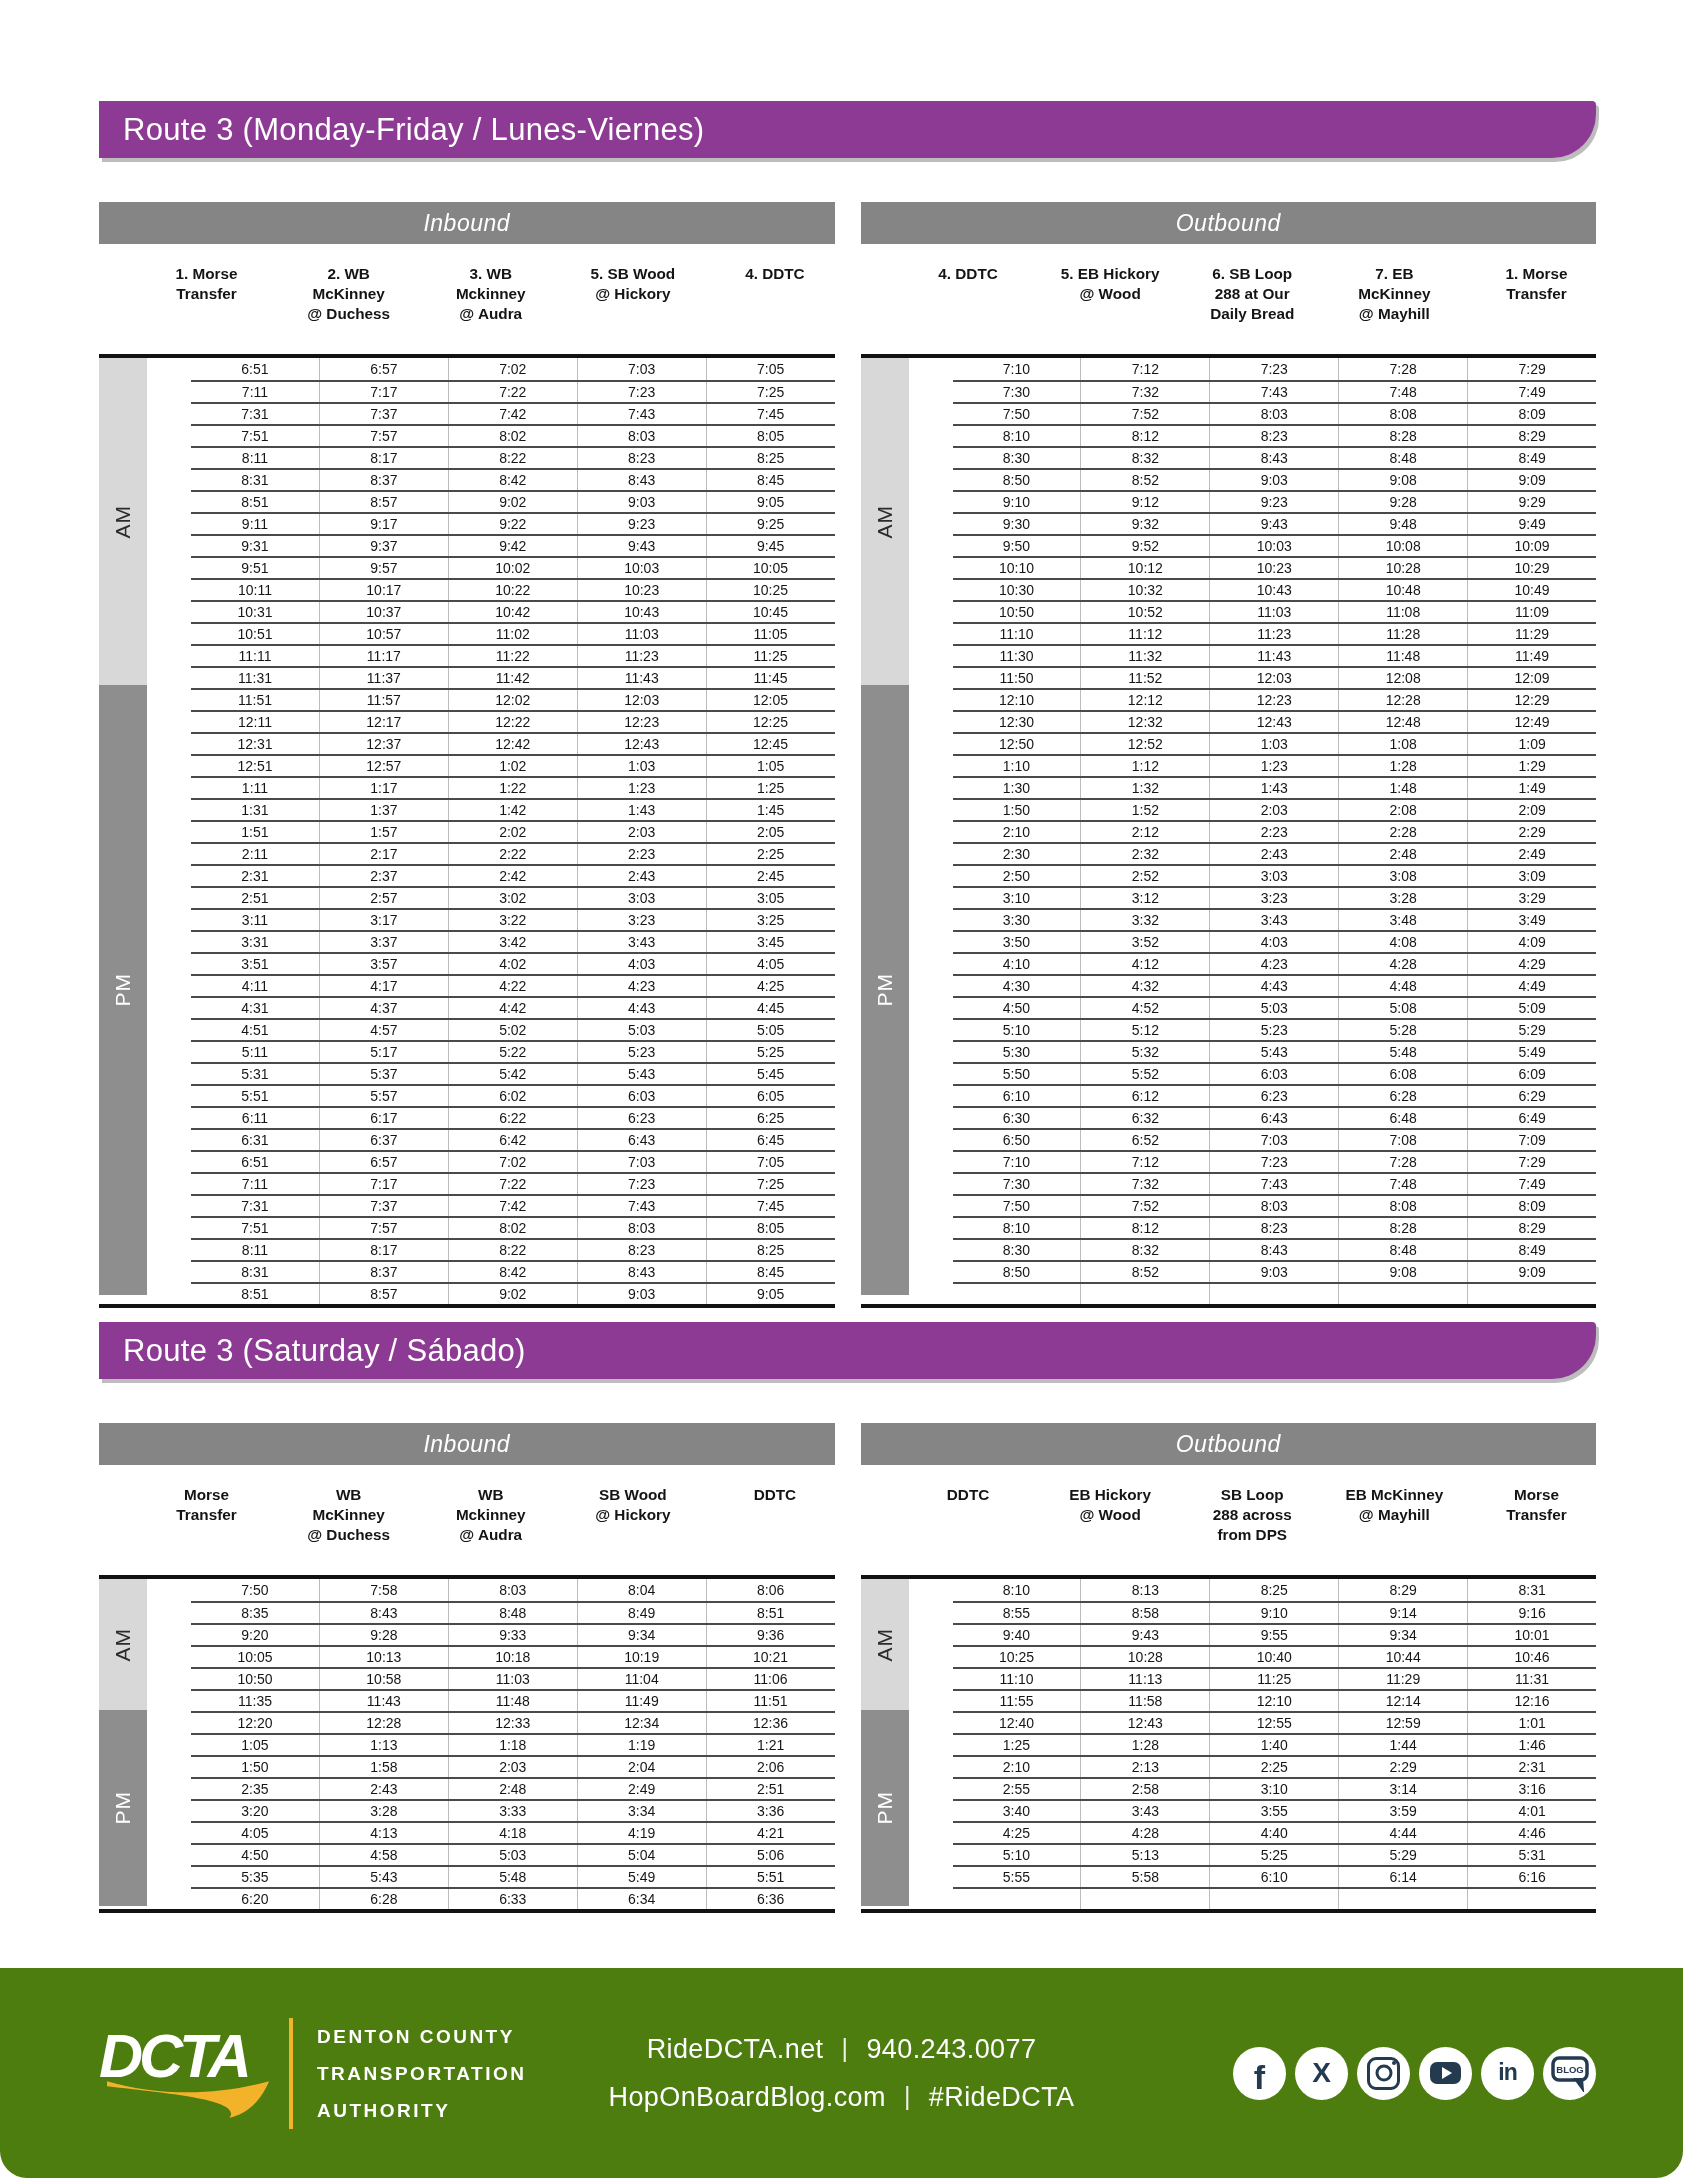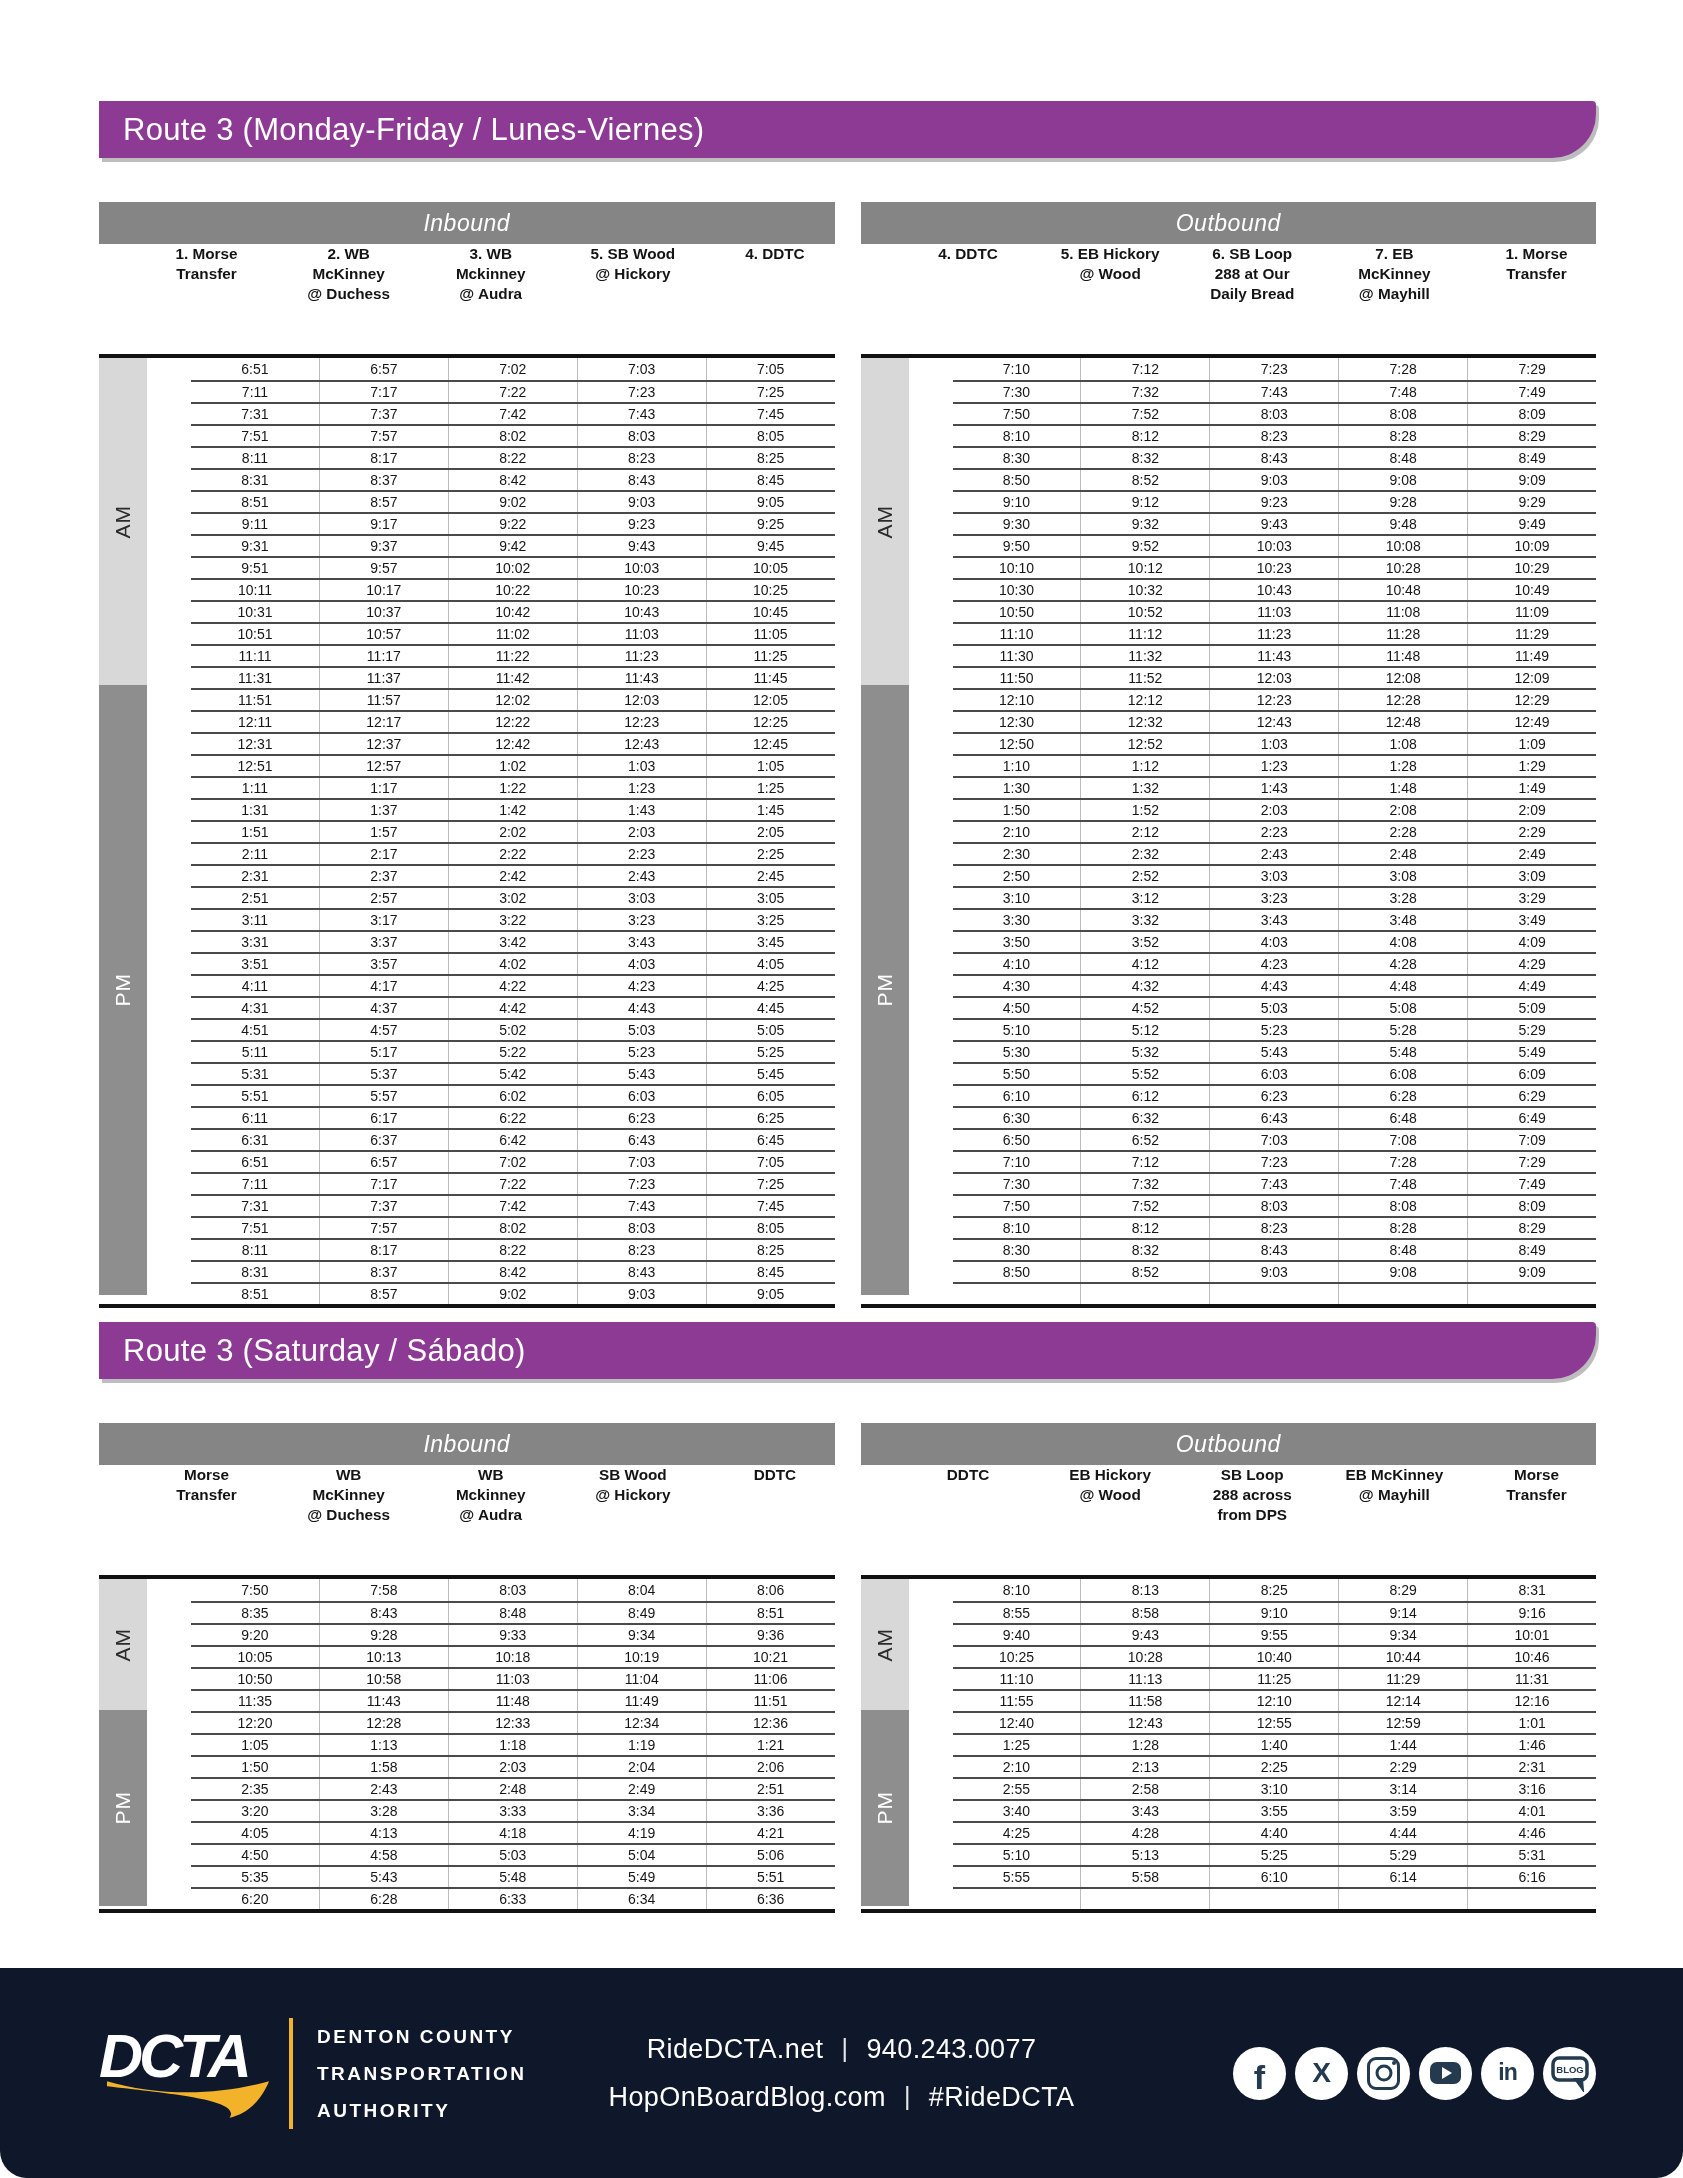--- a/index.html
+++ b/index.html
@@ -13,39 +13,39 @@
   .banner-1{margin-top:101px;}
   .banner-2{margin-top:14px;}
   .banner .btitle{color:#fff;font-size:31px;letter-spacing:0.3px;padding-left:24px;white-space:nowrap;}
 
   
   .tables{display:flex;gap:26px;width:1497px;margin:44px 0 0 99px;}
   .sched{width:736px;}
 
   .dirbar{height:42px;background:#858585;color:#fff;font-size:23px;letter-spacing:0.5px;
           display:flex;align-items:center;justify-content:center;font-style:italic;}
-  .heads{display:flex;padding-left:48px;height:110px;box-sizing:border-box;gap:23px;}
+  .heads{display:flex;padding-left:48px;height:110px;box-sizing:border-box;padding-top:20px;gap:23px;}
   .head{flex:1;text-align:center;font-weight:700;font-size:15.3px;line-height:1.3;color:#141414;
         white-space:pre-line;}
 
   .tbl{display:flex;border-top:4px solid #121212;border-bottom:4px solid #121212;}
   .bandcol{width:48px;flex:0 0 48px;display:flex;flex-direction:column;}
   .band{display:flex;align-items:center;justify-content:center;}
   .band.am{background:#d8d8d8;color:#2b2b2b;}
   .band.pm{background:#8e8e8e;color:#fff;}
   .bandlabel{writing-mode:vertical-rl;transform:rotate(180deg);font-size:21px;letter-spacing:1px;}
   .rows{flex:1;display:flex;flex-direction:column;padding-left:44px;}
   .row{height:22px;box-sizing:border-box;display:flex;}
   .row + .row{border-top:2px solid #4a4a4a;}
   .cell{flex:1;display:flex;align-items:center;justify-content:center;
         font-size:14px;color:#161616;}
   .cell + .cell{border-left:1px solid #bcbcbc;}
 
   
-  .footer{position:absolute;left:0;top:1968px;width:1683px;height:210px;background:#0f172a;
+  .footer{position:absolute;left:0;top:1968px;width:1683px;height:210px;background:#4d7c0f;
           display:flex;align-items:center;}
   .logo-wrap{display:flex;align-items:center;margin-left:99px;}
   .logo{position:relative;width:176px;}
   .logo-text{color:#fff;font-size:61px;font-weight:700;font-style:italic;letter-spacing:-4px;line-height:57px;}
   .logo svg{display:block;margin-top:-6px;margin-left:6px;}
   .gold-divider{width:4px;height:111px;background:#f2b32a;margin:0 24px 0 14px;}
   .org{color:#fff;font-size:19px;line-height:37px;letter-spacing:2.5px;font-weight:700;}
 
   .contact{position:absolute;left:50%;transform:translateX(-50%);text-align:center;color:#fff;}
   .cline{font-size:27px;letter-spacing:0.4px;display:flex;align-items:center;justify-content:center;}

